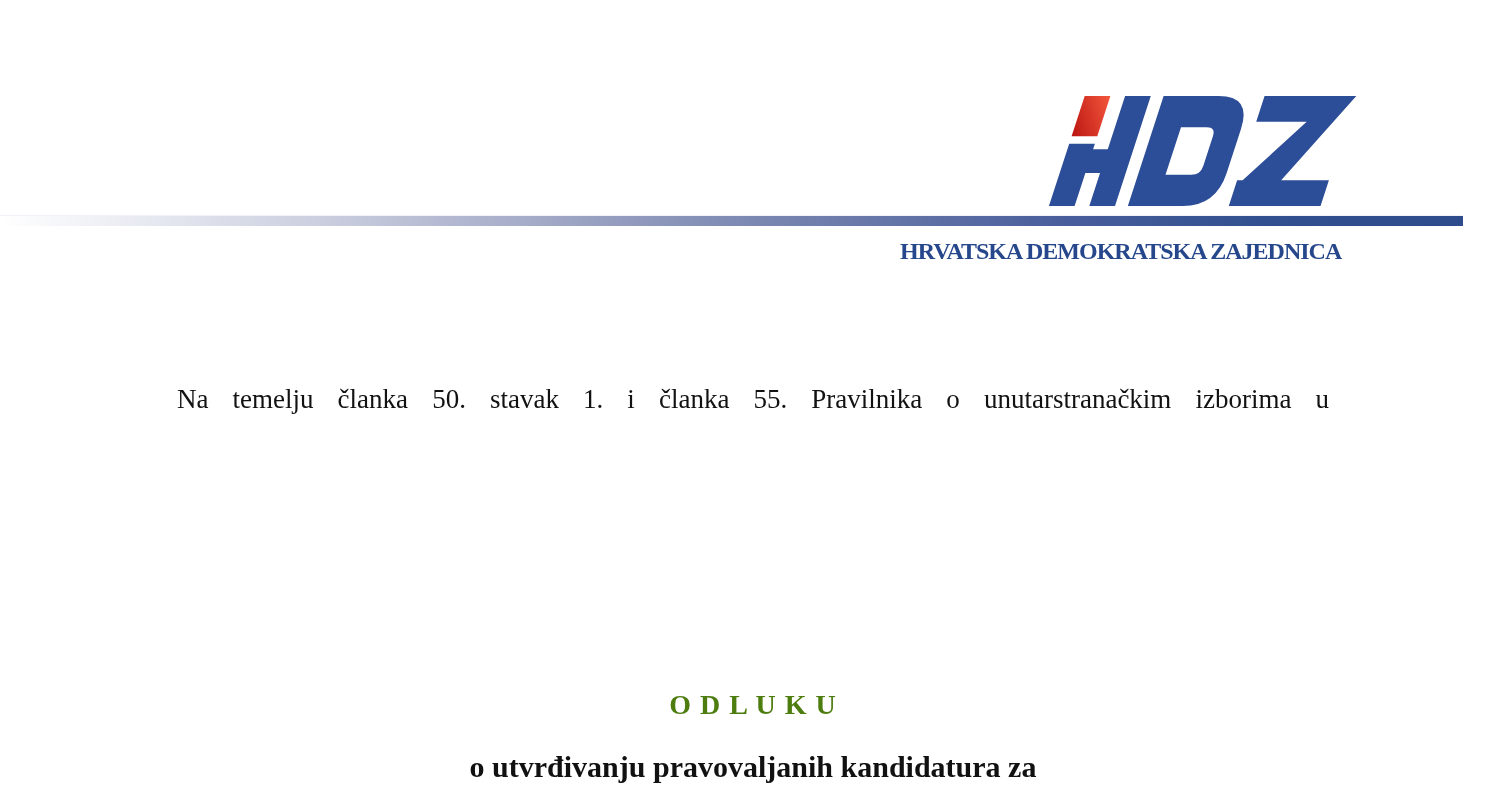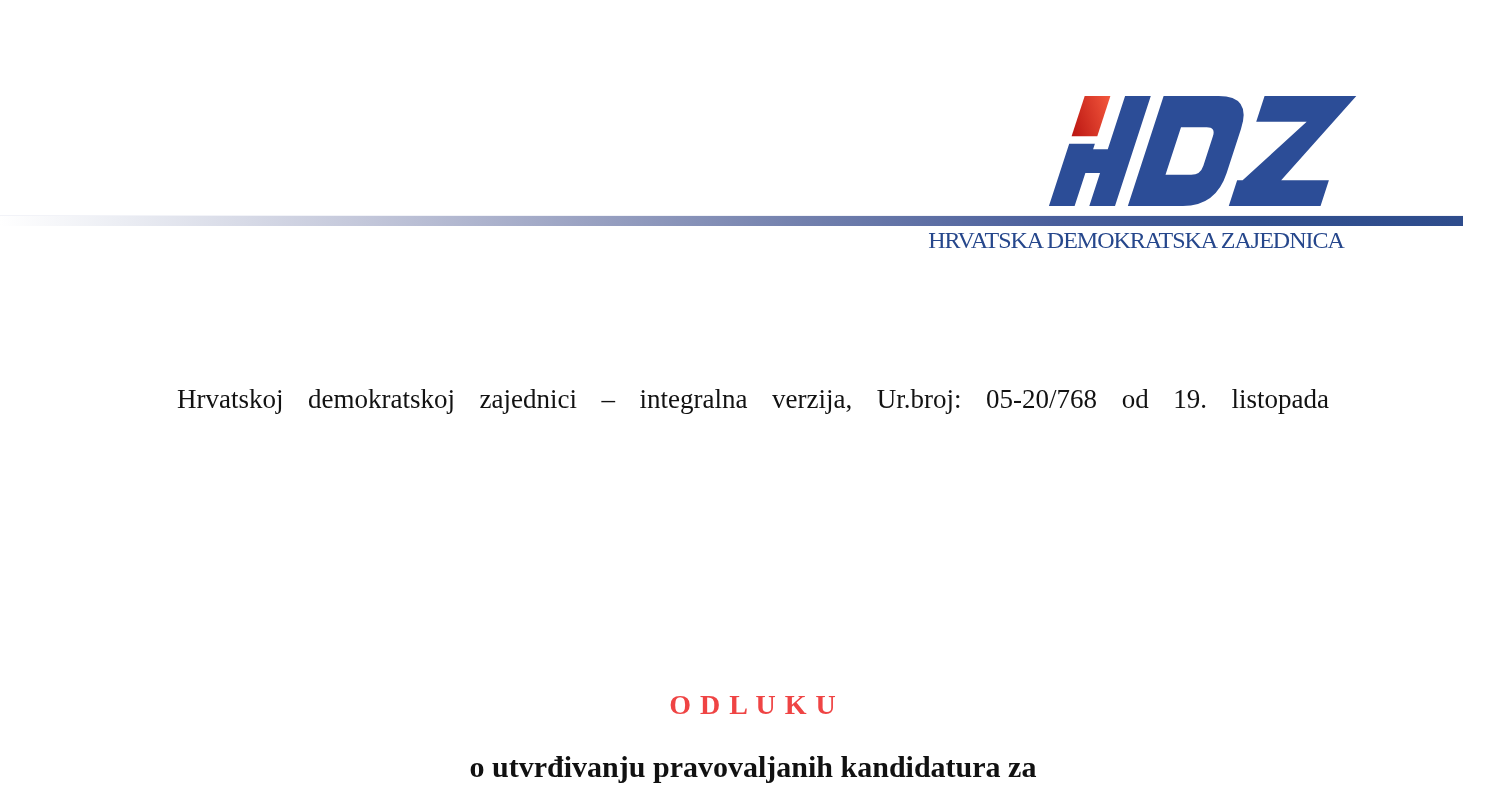--- a/index.html
+++ b/index.html
@@ -32,25 +32,25 @@
     background: linear-gradient(to right,
       #ffffff 0%, #eceef4 8%, #c3c7da 25%, #9aa2c2 40%,
       #7280ad 55%, #4a5f9c 72%, #32508f 86%, #2e4c8c 100%);
     border-top: 1px solid #f2f3f8;
   }
 
   
   .org-header {
     position: absolute;
     left: 900px;
-    top: 225px;
+    top: 236px;
     width: 472px;
-    text-align: center;
+    text-align: left;
     color: #26478c;
-    font-weight: normal;
+    font-weight: bold;
   }
   .org-line1 {
     font-size: 24px;
     line-height: 30px;
     letter-spacing: -1px;
     white-space: nowrap;
   }
   .org-line2 {
     font-size: 24px;
     line-height: 30px;
@@ -87,21 +87,21 @@
   .decision-title {
     position: absolute;
     left: 177px;
     top: 688px;
     width: 1152px;
     text-align: center;
     font-weight: bold;
     font-size: 28px;
     line-height: 34px;
     letter-spacing: 1px;
-    color: #ef4444;
+    color: #4d7c0f;
   }
   .decision-subtitle {
     position: absolute;
     left: 177px;
     top: 746px;
     width: 1152px;
     text-align: center;
     font-weight: bold;
     font-size: 30px;
     line-height: 42px;
@@ -131,19 +131,19 @@
     </svg>
   </div>
 
   <div class="divider-rule"></div>
 
   <div class="org-header">
     <div class="org-line1">HRVATSKA DEMOKRATSKA ZAJEDNICA</div>
   </div>
 
   <div class="intro-paragraph">
-    <div class="para-line">Hrvatskoj demokratskoj zajednici – integralna verzija, Ur.broj: 05-20/768 od 19. listopada</div>
+    <div class="para-line">Na temelju članka 50. stavak 1. i članka 55. Pravilnika o unutarstranačkim izborima u</div>
   </div>
 
   <div class="decision-title">O D L U K U</div>
   <div class="decision-subtitle">o utvrđivanju pravovaljanih kandidatura za</div>
 
 </div>
 
 </body></html>

